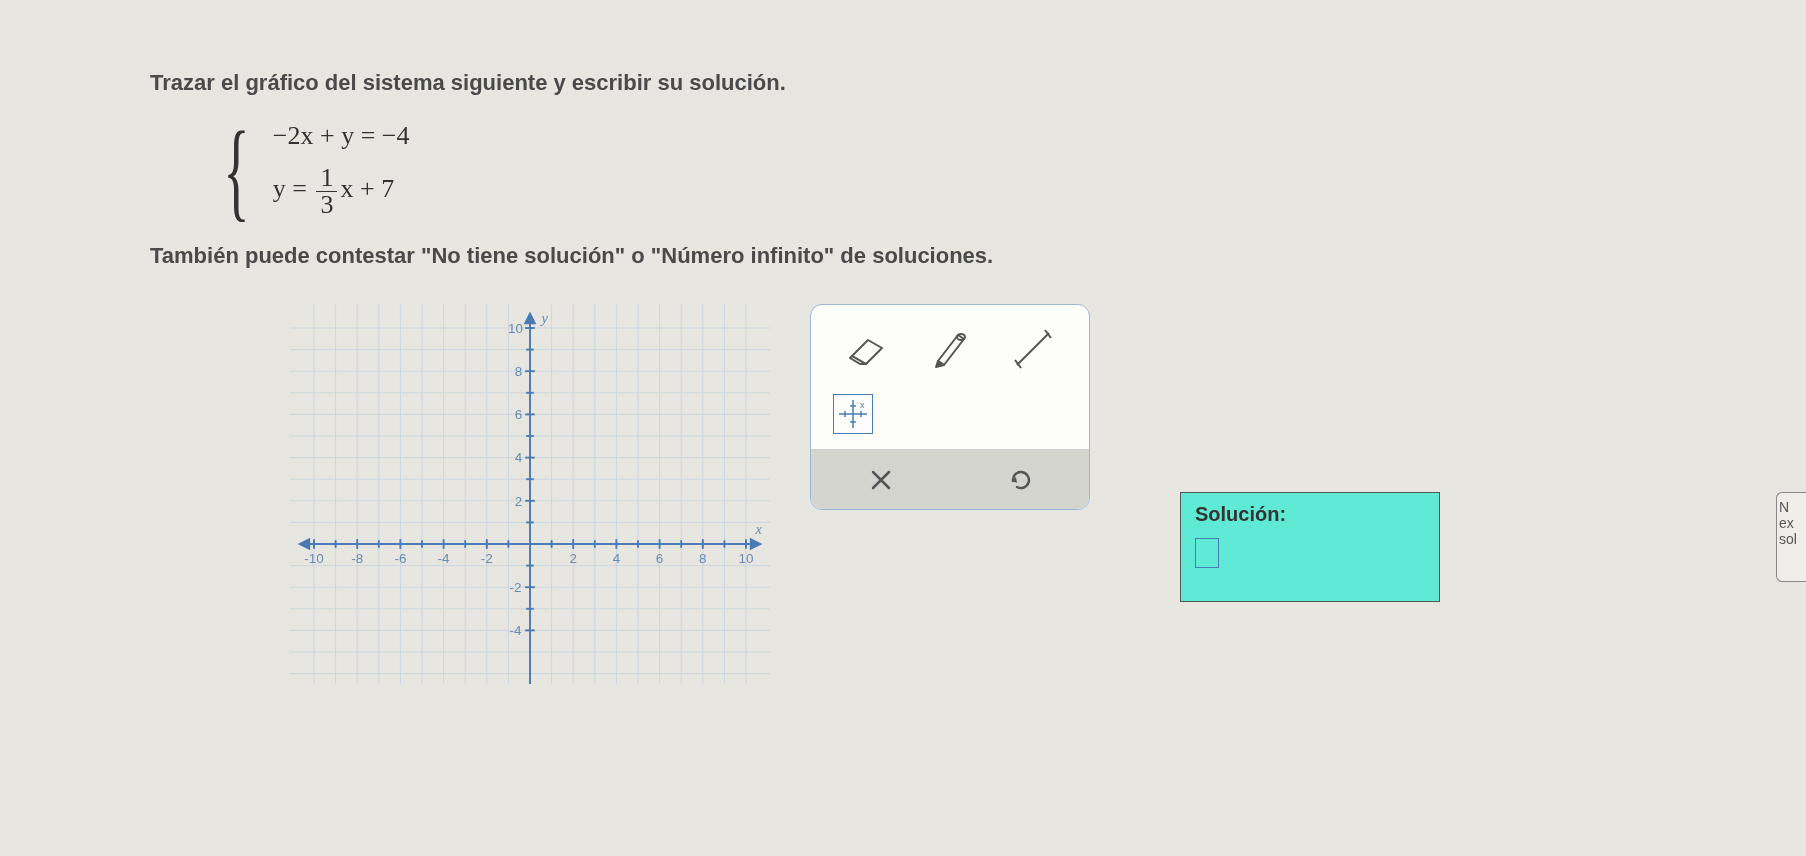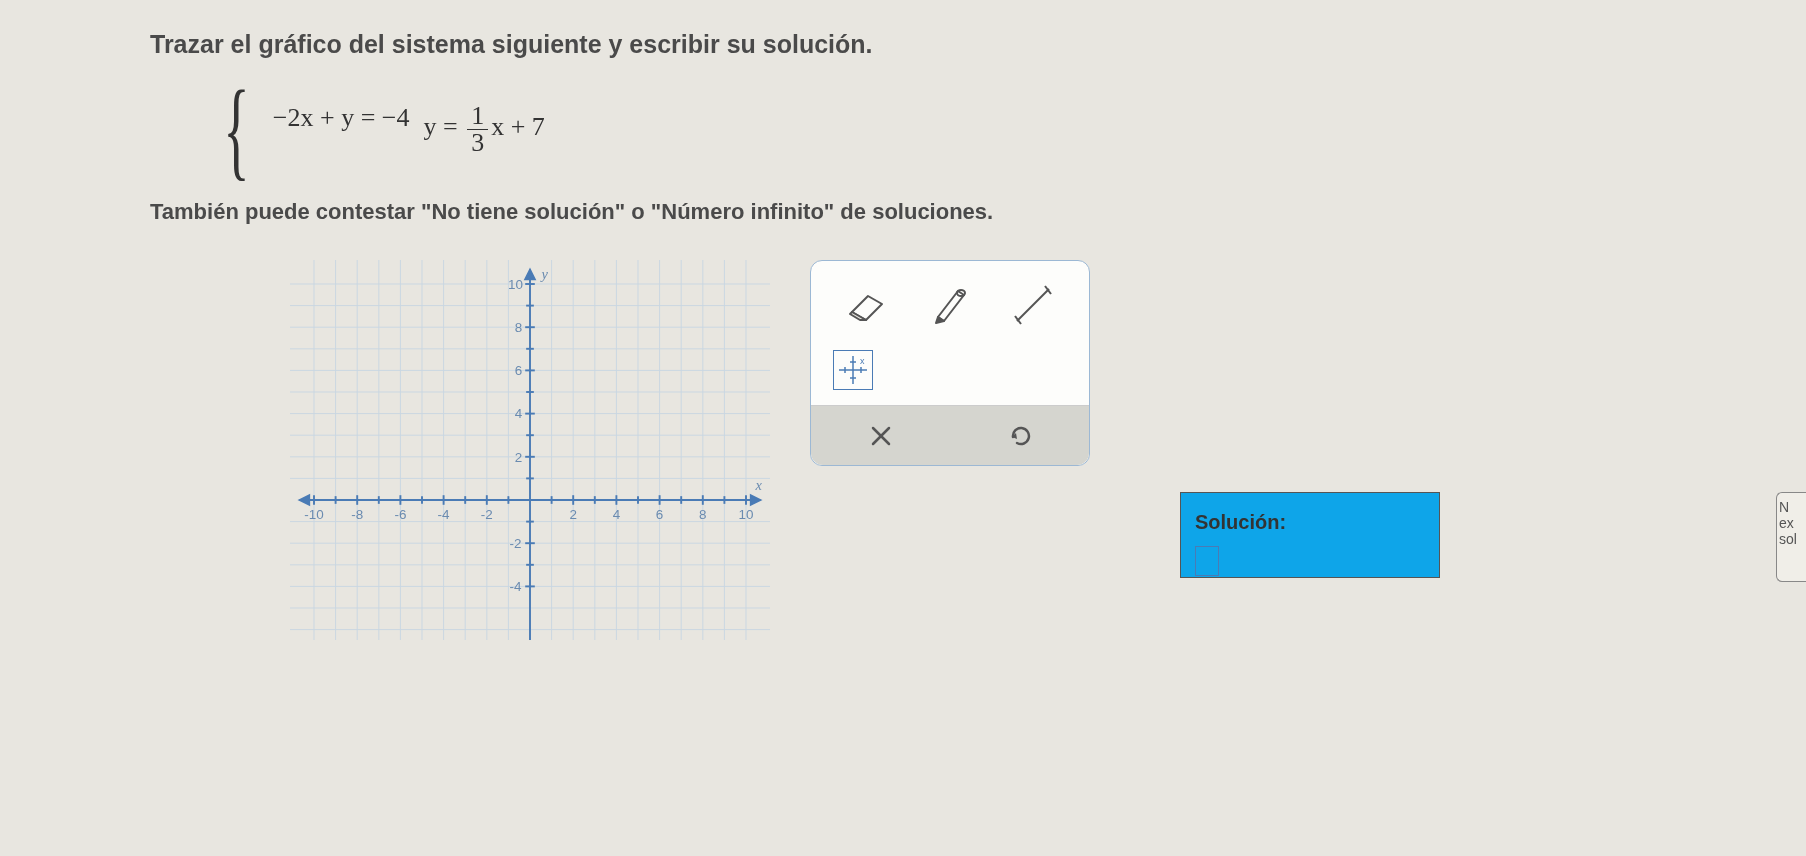--- a/index.html
+++ b/index.html
@@ -7,43 +7,44 @@
     font-family: Arial, Helvetica, sans-serif;
     background: #e8e6e0;
     width: 1806px;
     height: 856px;
     padding: 30px 0 0 150px;
     color: #333;
     overflow: hidden;
     position: relative;
   }
   .instruction {
-    font-size: 25px;
+    font-size: 22px;
     font-weight: bold;
     color: #4a4a4a;
     margin-bottom: 25px;
+    margin-top: 40px;
   }
   .system {
     display: flex;
     align-items: center;
     margin-left: 60px;
     margin-bottom: 25px;
     font-family: 'Times New Roman', serif;
     font-size: 26px;
     color: #333;
   }
   .brace {
     font-size: 110px;
     line-height: 90px;
     font-weight: 100;
     margin-right: 10px;
     font-family: serif;
     transform: scaleX(0.5);
   }
-  .eqs { display: flex; flex-direction: row; gap: 14px; }
+  .eqs { display: flex; flex-direction: column; gap: 14px; }
   .eq { white-space: nowrap; }
   .frac {
     display: inline-flex;
     flex-direction: column;
     align-items: center;
     vertical-align: middle;
     line-height: 1;
     margin: 0 3px;
   }
   .frac .num { border-bottom: 1.5px solid #333; padding: 0 4px; }
@@ -113,24 +114,24 @@
     width: 40px; height: 40px;
     display:flex; align-items:center; justify-content:center;
   }
 
   
   .solution-box {
     position: absolute;
     left: 1180px;
     top: 492px;
     width: 260px;
-    height: 86px;
+    height: 110px;
     border: 1.5px solid #555;
-    background: #0ea5e9;
-    padding: 18px 14px;
+    background: #5eead4;
+    padding: 10px 14px;
   }
   .solution-box .title { font-weight: bold; font-size: 20px; }
   .answer-slot {
     display: inline-block;
     width: 24px; height: 30px;
     border: 1.5px solid #4a7bb5;
     margin-top: 12px;
   }
 
   

